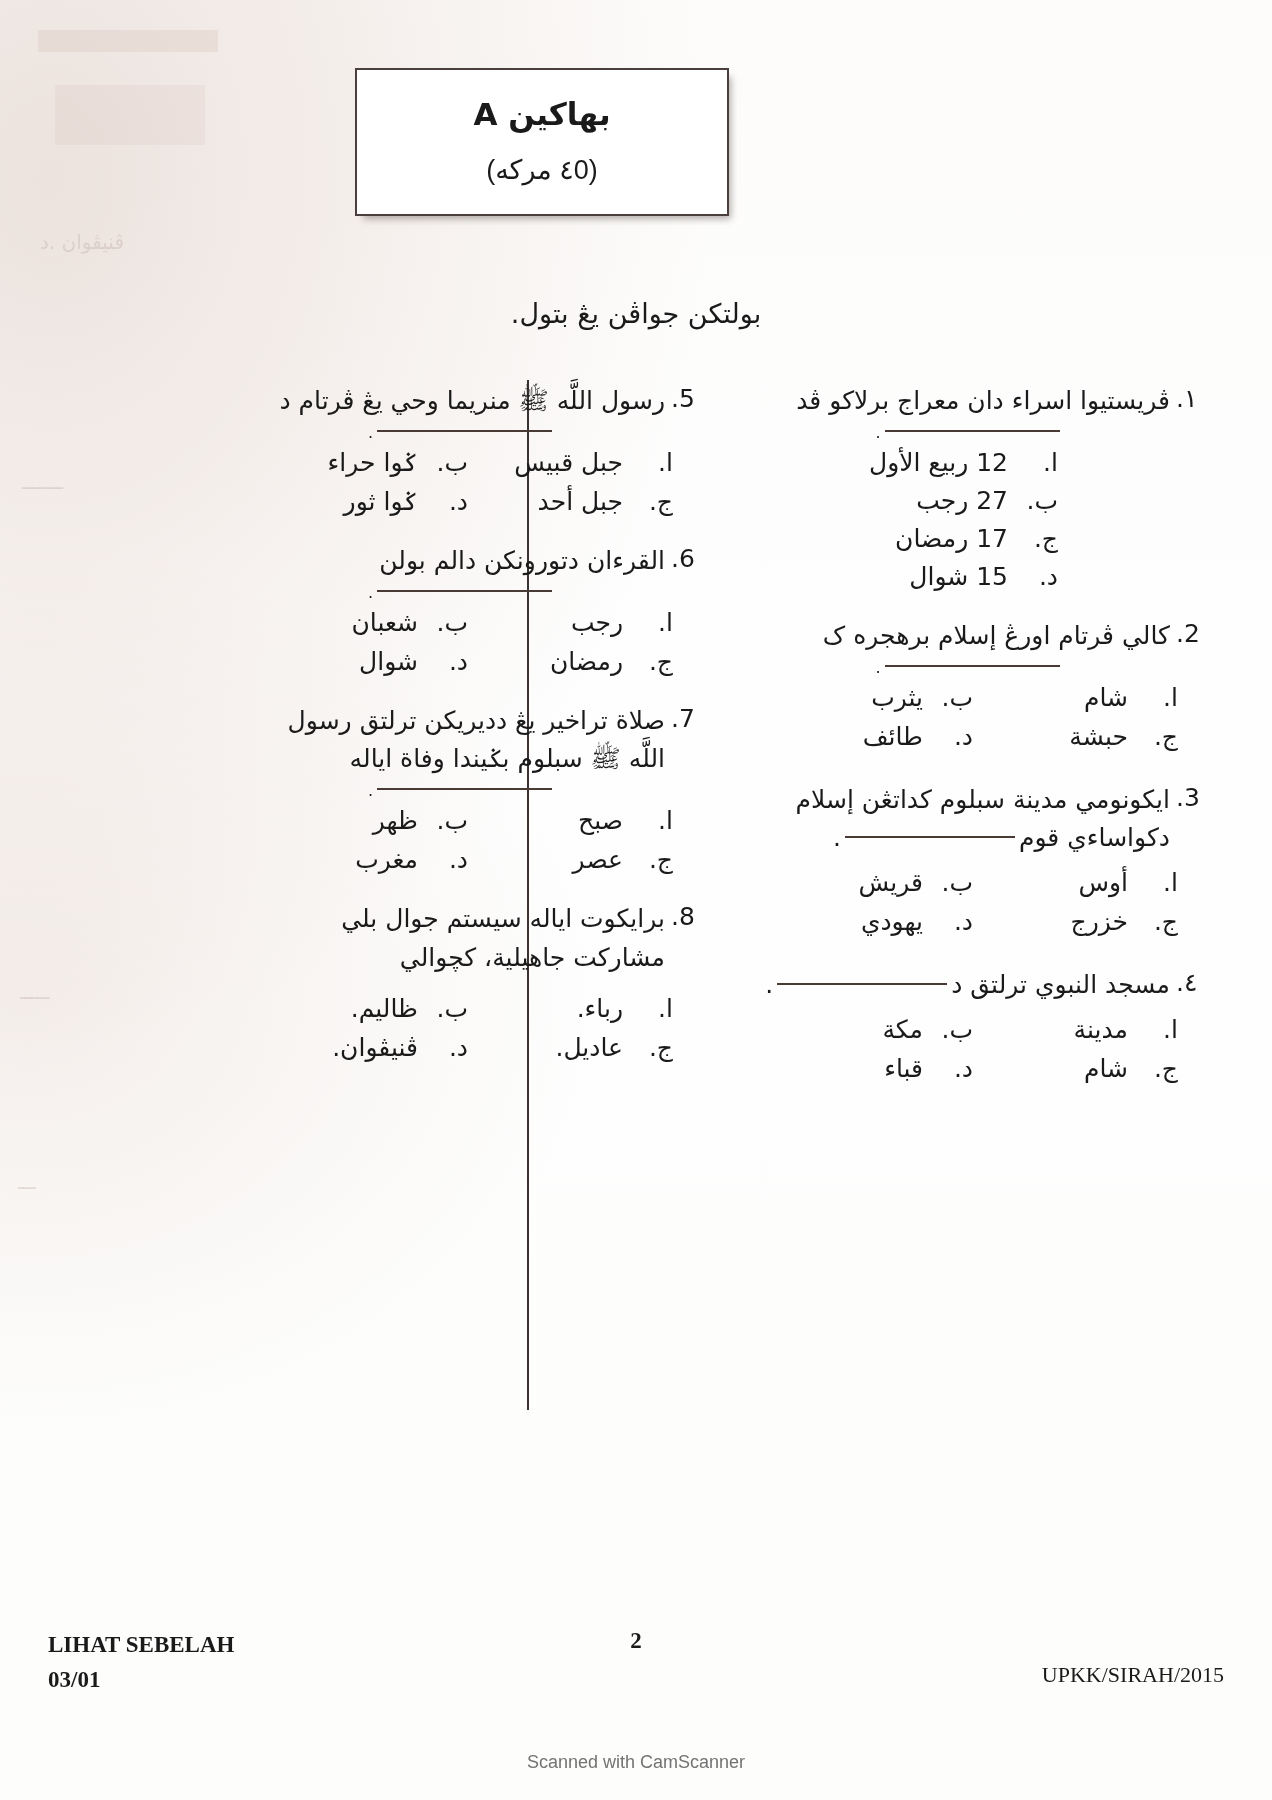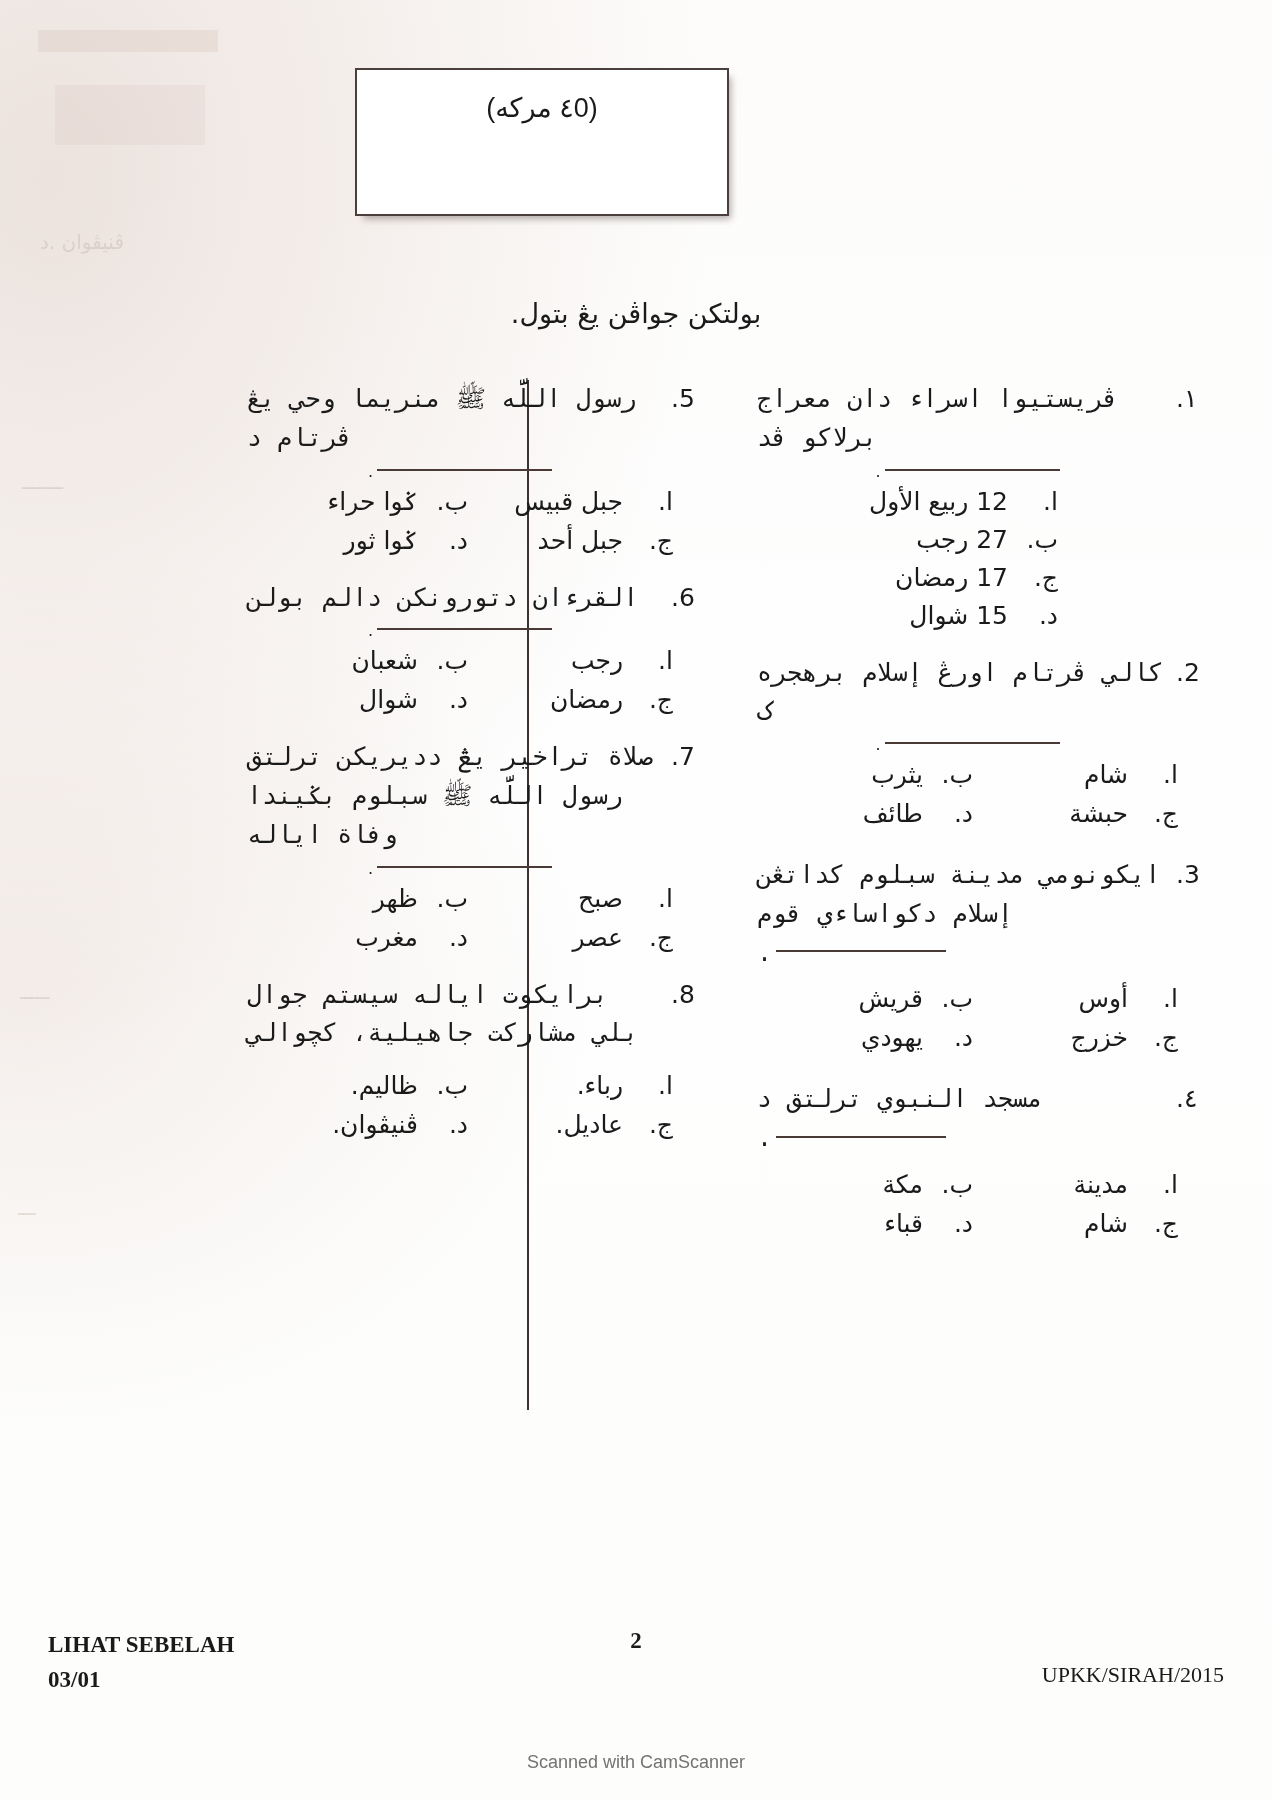--- a/index.html
+++ b/index.html
@@ -30,21 +30,21 @@
     color: rgba(180,160,150,0.30);
     font-size: 20px;
     direction: rtl;
     user-select: none;
   }
   .bleed-1 { left: 38px;  top: 30px;  width: 180px; height: 22px; background: rgba(205,180,170,0.22); }
   .bleed-2 { left: 55px;  top: 85px;  width: 150px; height: 60px; background: rgba(205,180,170,0.14); }
   .bleed-3 { left: 40px;  top: 230px; }
   .bleed-4 { left: 22px;  top: 470px; }
   .bleed-5 { left: 20px;  top: 980px; }
-  .bleed-6 { left: 18px;  top: 1196px; }
+  .bleed-6 { left: 18px;  top: 1170px; }
 
   .content {
     position: absolute;
     inset: 0;
     direction: rtl;
   }
 
   
   .title-box {
     position: absolute;
@@ -113,22 +113,21 @@
     flex: 0 0 46px;
     font-size: 25px;
     text-align: left;
     padding-top: 2px;
     padding-left: 6px;
   }
   .q-text {
     flex: 1 1 auto;
     font-size: 25px;
     line-height: 1.55;
-    text-align: left;
-    font-family: Liberation Mono, monospace;
+    text-align: right;
   }
   .blank-line {
     display: inline-block;
     border-bottom: 2px solid #4a3a36;
     width: 170px;
     height: 2px;
     margin: 0 4px 7px 4px;
     vertical-align: middle;
   }
   .blank-row {
@@ -224,20 +223,21 @@
 <div class="bleed bleed-1"></div>
 <div class="bleed bleed-2"></div>
 <div class="bleed bleed-3">ڤنيڤوان .د</div>
 <div class="bleed bleed-4">ـــــــ</div>
 <div class="bleed bleed-5">ـــــ</div>
 <div class="bleed bleed-6">ـــ</div>
 
 <div class="content">
 
   <div class="title-box">
+    <div class="title-main">بهاكين A</div>
     <div class="title-sub">(٤0 مركه)</div>
   </div>
 
   <div class="instr instr-2">بولتكن جواڤن يڠ بتول.</div>
 
   <div class="divider"></div>
 
   <div class="col col-right">
 
     <div class="q">

